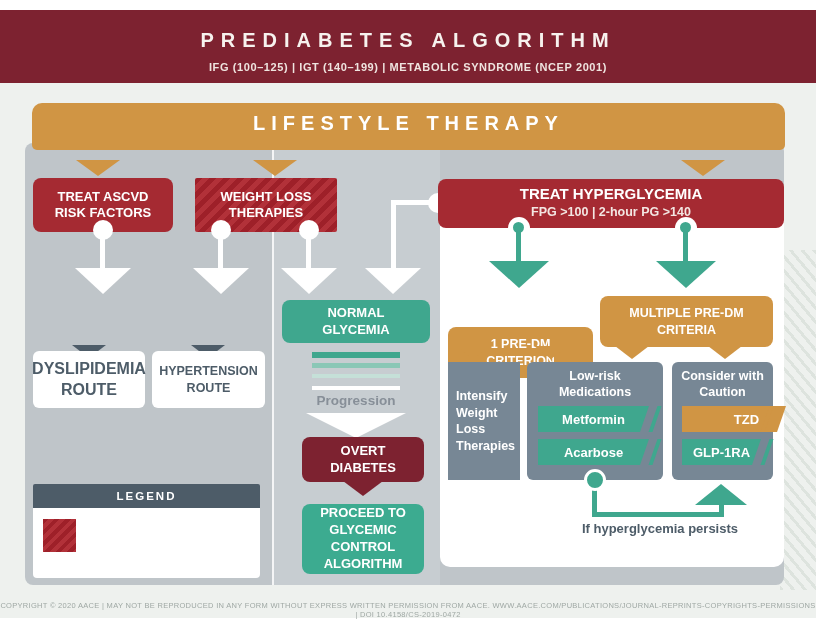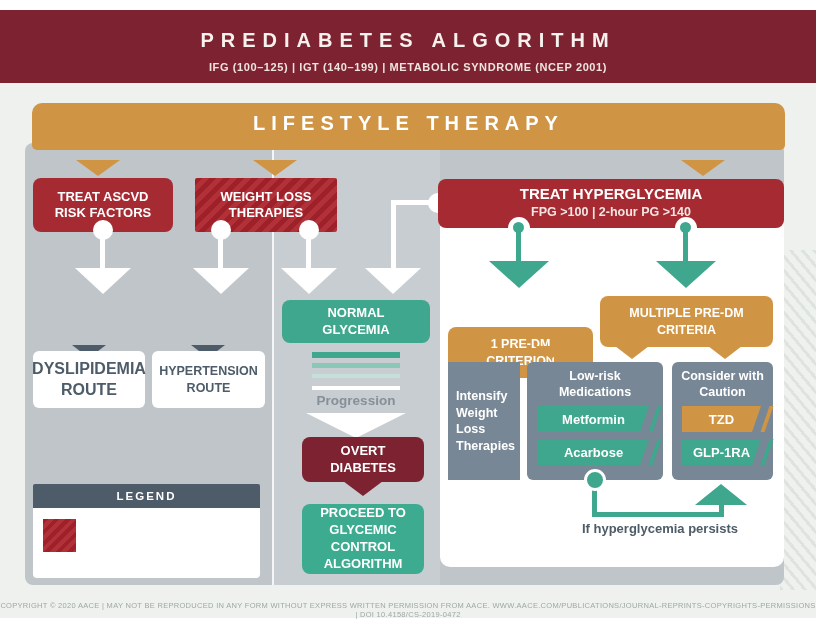--- a/index.html
+++ b/index.html
@@ -142,21 +142,21 @@
   </div>
   <div class="abs chip teal-bg" style="left:538px;top:406px;width:111px;">Metformin</div>
   <div class="abs chip-stripe teal-bg" style="left:653px;top:406px;"></div>
   <div class="abs chip teal-bg" style="left:538px;top:439px;width:111px;">Acarbose</div>
   <div class="abs chip-stripe teal-bg" style="left:653px;top:439px;"></div>
 
   <div class="abs slate-mid-bg" style="left:672px;top:362px;width:101px;height:118px;border-radius:6px;">
     <div class="abs prelines bold" style="left:0;top:7px;width:101px;text-align:center;color:#fff;font-size:12.5px;line-height:1.25;">Consider with
 Caution</div>
   </div>
-  <div class="abs chip orange-bg" style="left:682px;top:406px;width:79px;">TZD</div>
+  <div class="abs chip orange-bg" style="left:682px;top:406px;width:79px;padding-left:25px;">TZD</div>
   <div class="abs chip-stripe orange-bg" style="left:765px;top:406px;"></div>
   <div class="abs chip teal-bg" style="left:682px;top:439px;width:79px;">GLP-1RA</div>
   <div class="abs chip-stripe teal-bg" style="left:765px;top:439px;"></div>
 
   <div class="abs tline" style="left:592px;top:480px;width:5px;height:37px;"></div>
   <div class="abs tline" style="left:592px;top:512px;width:132px;height:5px;"></div>
   <div class="abs tline" style="left:719px;top:502px;width:5px;height:12px;"></div>
   <div class="abs tri tri-up-teal" style="left:695px;top:484px;"></div>
   <div class="abs loopdot" style="left:584px;top:469px;"></div>
   <div class="abs bold" style="left:545px;top:521px;width:230px;text-align:center;color:#4D5C68;font-size:13px;">If hyperglycemia persists</div>

